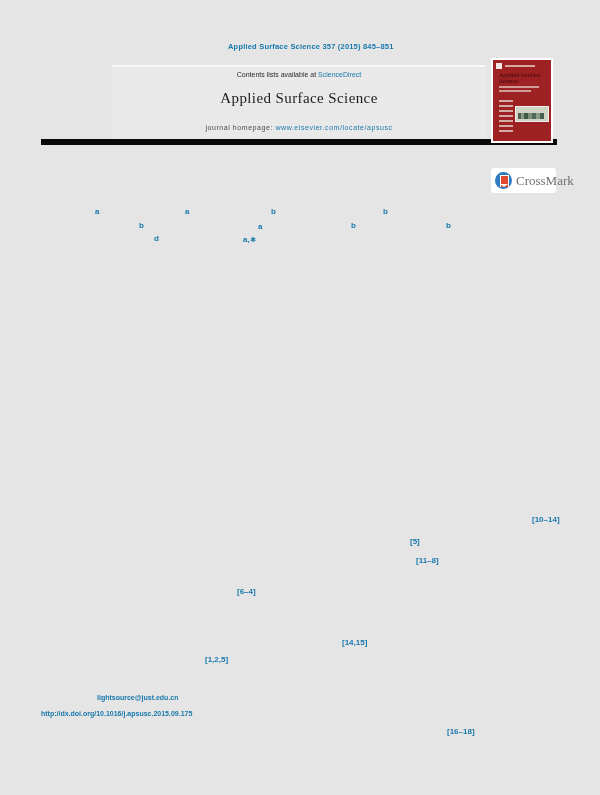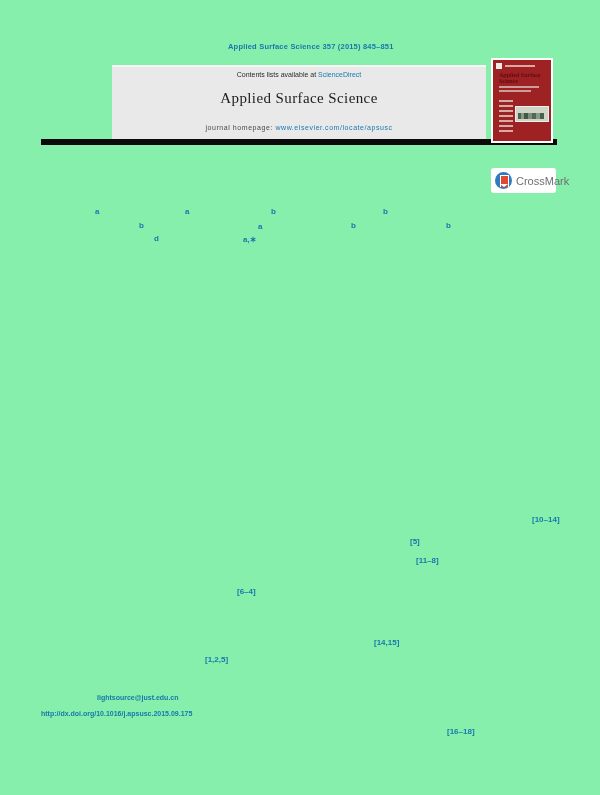--- a/index.html
+++ b/index.html
@@ -1,16 +1,16 @@
 <!DOCTYPE html>
 <html><head>
 <meta charset="utf-8">
 <style>
   html,body{margin:0;padding:0;background:#000;}
-  .stage{position:relative;width:600px;height:795px;background:#86efac;overflow:hidden;
+  .stage{position:relative;width:600px;height:795px;background:#e5e5e5;overflow:hidden;
          font-family:"Liberation Sans",sans-serif;}
   .abs{position:absolute;}
 
   
   .top-cite{top:42px;left:228px;font-size:7.5px;font-weight:bold;color:#1878ac;
             letter-spacing:.2px;white-space:nowrap;}
 
   
   .header-box{left:112px;top:65px;width:374px;height:74px;background:#e9e9e9;
               border-top:2px solid #f7f7f7;border-bottom:1px solid #d8d8d8;}
@@ -52,21 +52,21 @@
 
   
   .crossmark{left:491px;top:168px;width:65px;height:25px;background:#fff;border-radius:3px;
              display:flex;align-items:center;gap:4px;padding-left:4px;box-sizing:border-box;}
   .cm-circle{width:17px;height:17px;border-radius:50%;background:#2e7bbf;position:relative;flex:0 0 auto;}
   .cm-book{position:absolute;left:5px;top:3px;width:7px;height:11px;background:#e0492f;
            border:1px solid #fff;border-bottom:none;}
   .cm-notch{position:absolute;left:5px;top:12px;width:0;height:0;
             border-left:4.5px solid transparent;border-right:4.5px solid transparent;
             border-top:3px solid #fff;}
-  .cm-label{font-size:11px;color:#6e6f71;}
+  .cm-label{font-size:13px;color:#6e6f71;font-family:Liberation Serif, serif;}
 
   
   .sup{position:absolute;font-size:8px;font-weight:bold;color:#1878ac;white-space:nowrap;}
   .cite{position:absolute;font-size:8px;font-weight:bold;color:#1878ac;white-space:nowrap;}
 
   
   .email-link{left:97px;top:694px;font-size:7px;font-weight:bold;color:#1878ac;white-space:nowrap;}
   .doi-link{left:41px;top:710px;font-size:7px;font-weight:bold;color:#1878ac;white-space:nowrap;}
 </style>
 </head>
@@ -127,19 +127,19 @@
   <span class="sup" style="left:351px;top:221px">b</span>
   <span class="sup" style="left:446px;top:221px">b</span>
   <span class="sup" style="left:154px;top:234px">d</span>
   <span class="sup" style="left:243px;top:235px">a,∗</span>
 
   <span class="cite" style="left:532px;top:515px">[10–14]</span>
   <span class="cite" style="left:410px;top:537px">[5]</span>
   <span class="cite" style="left:416px;top:556px">[11–8]</span>
   <span class="cite" style="left:237px;top:587px">[6–4]</span>
   <span class="cite" style="left:205px;top:655px">[1,2,5]</span>
-  <span class="cite" style="left:374px;top:638px">[14,15]</span>
+  <span class="cite" style="left:342px;top:638px">[14,15]</span>
   <span class="cite" style="left:447px;top:727px">[16–18]</span>
 
   <span class="abs email-link">lightsource@just.edu.cn</span>
   <span class="abs doi-link">http://dx.doi.org/10.1016/j.apsusc.2015.09.175</span>
 
 </div>
 
 </body></html>

